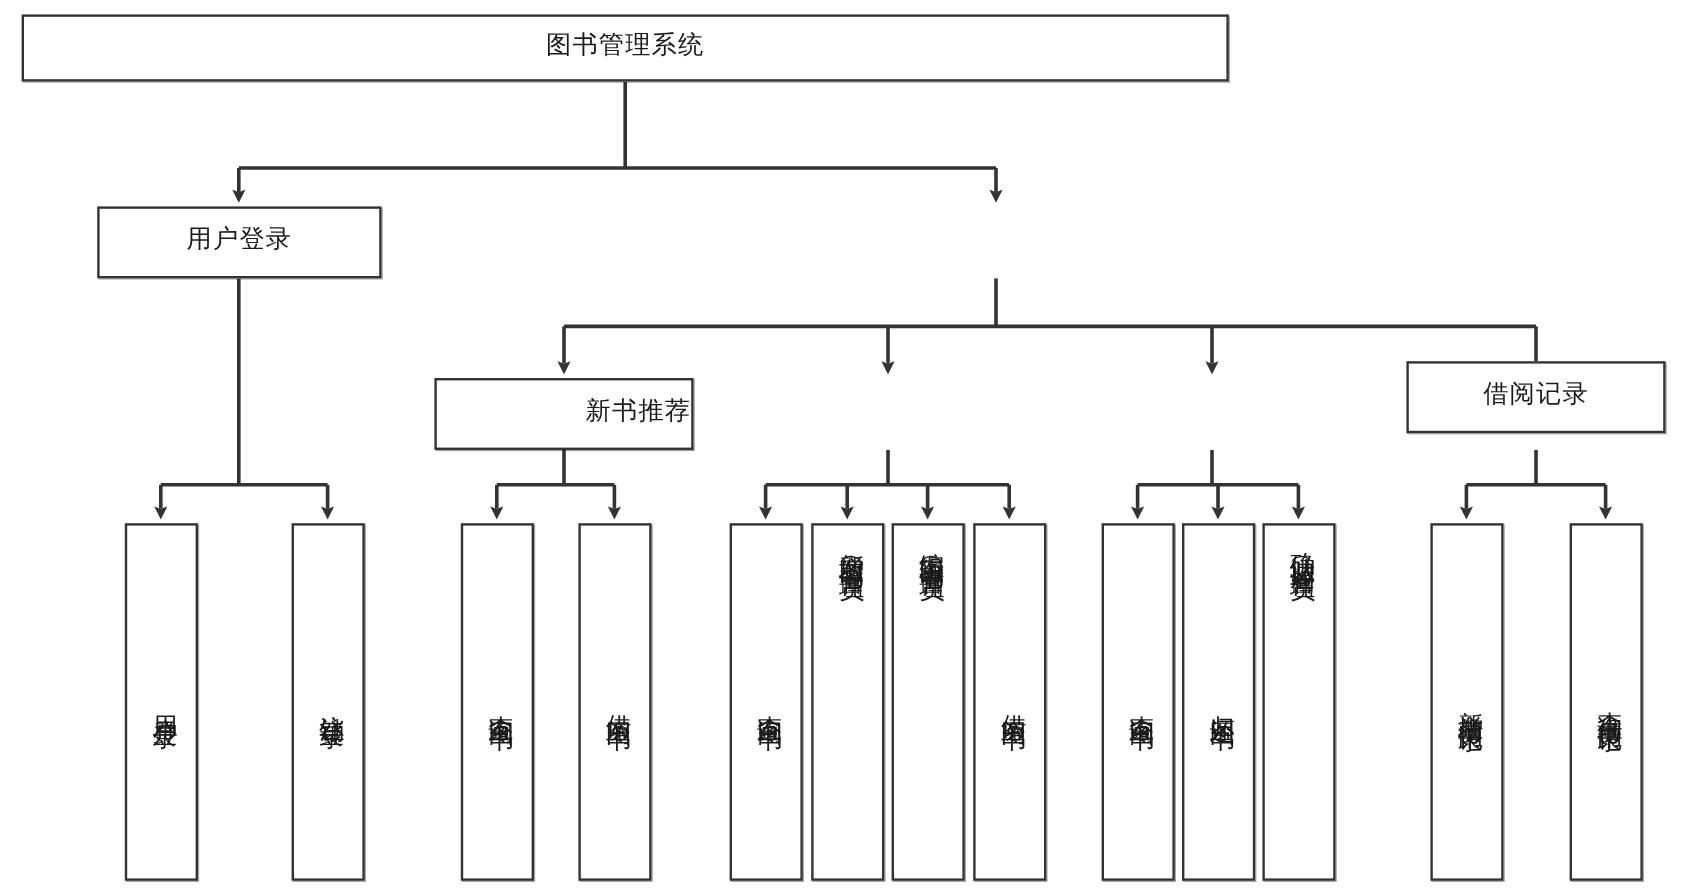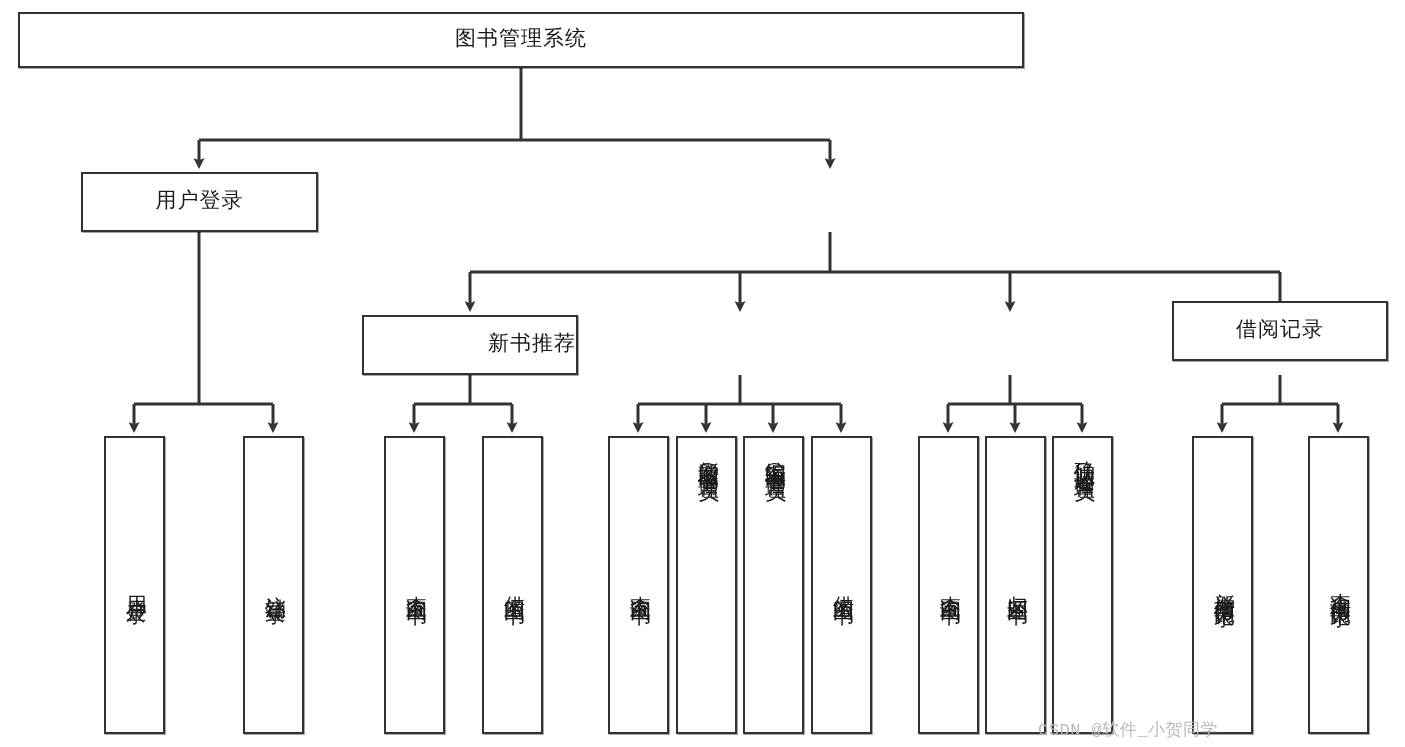--- a/index.html
+++ b/index.html
@@ -178,15 +178,14 @@
     <span class="node-label">确认归还（管理员）</span>
   </div>
 
   <div class="node-box vertical centered" style="left:1192px; top:436px; width:61px; height:298px;">
     <span class="node-label">新增借阅记录</span>
   </div>
   <div class="node-box vertical centered" style="left:1308px; top:436px; width:61px; height:298px;">
     <span class="node-label">查询借阅记录</span>
   </div>
 
-  <div class="watermark">CSDN @软件_小贺同学</div>
 
 </div>
 
 </body></html>

